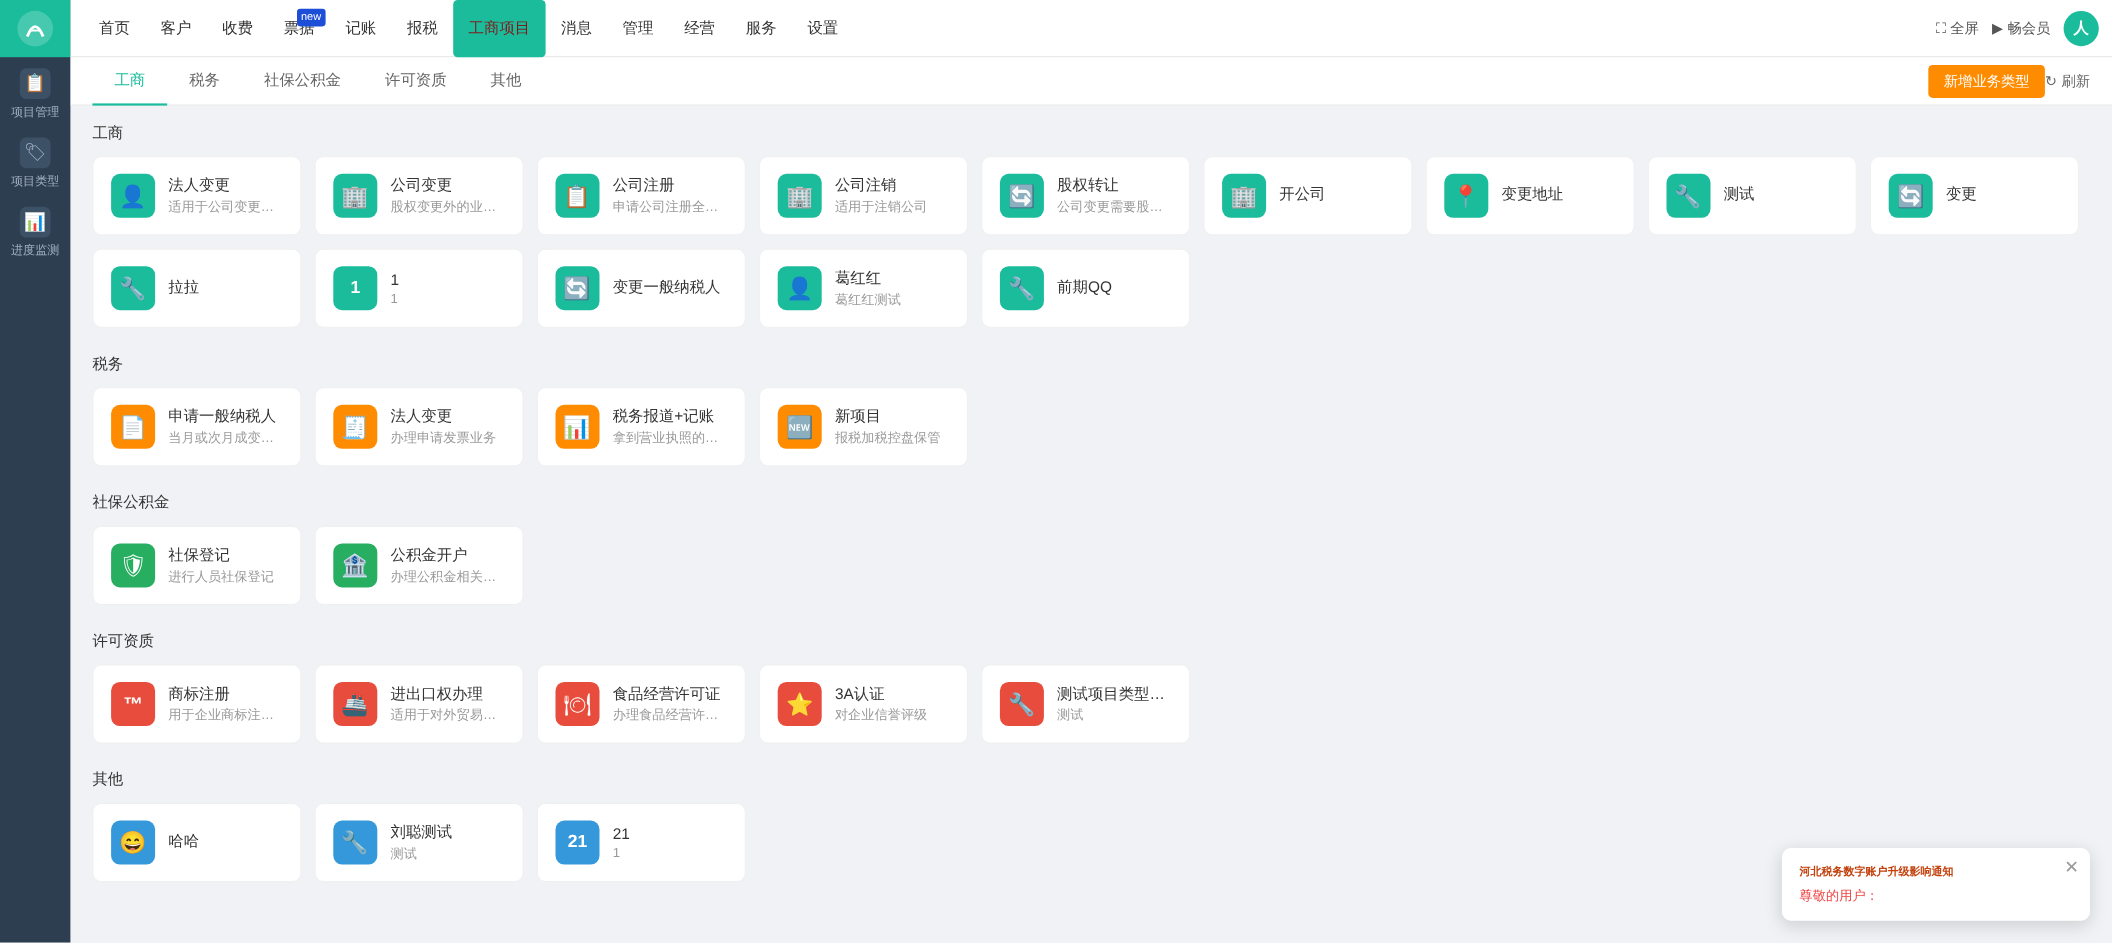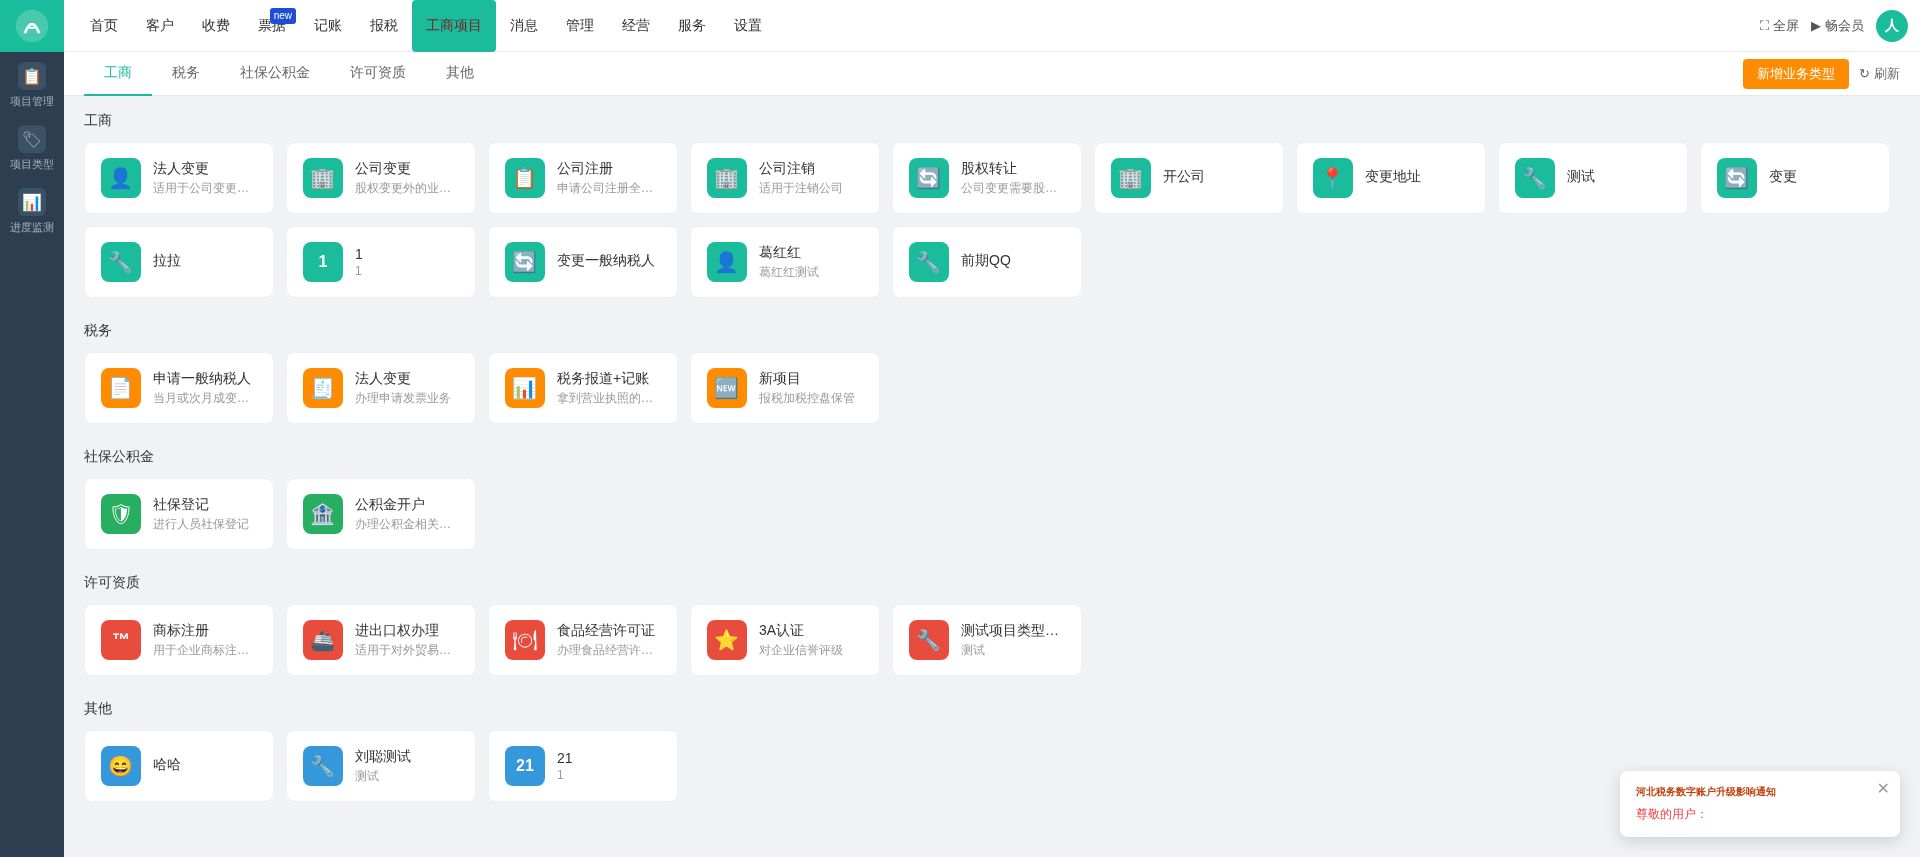--- a/index.html
+++ b/index.html
@@ -131,21 +131,20 @@
       border-bottom: 2px solid transparent;
     }
     .tab-item.active {
       color: #1abc9c;
       border-bottom: 2px solid #1abc9c;
     }
     .tabs-actions {
       margin-left: auto;
       display: flex;
       align-items: center;
-      gap: 10px;
     }
     .btn-new-type {
       background: #ff8c00;
       color: #fff;
       border: none;
       border-radius: 4px;
       padding: 6px 14px;
       font-size: 13px;
       cursor: pointer;
     }

